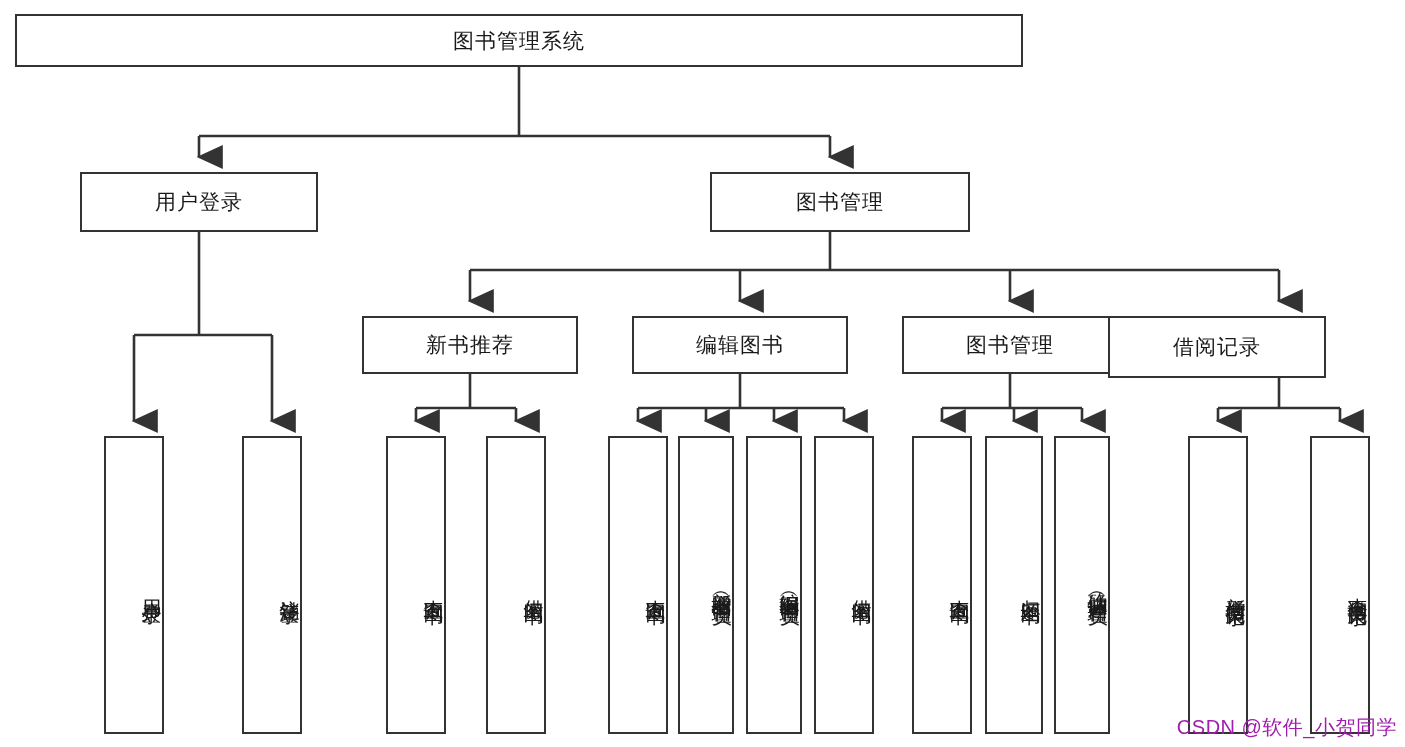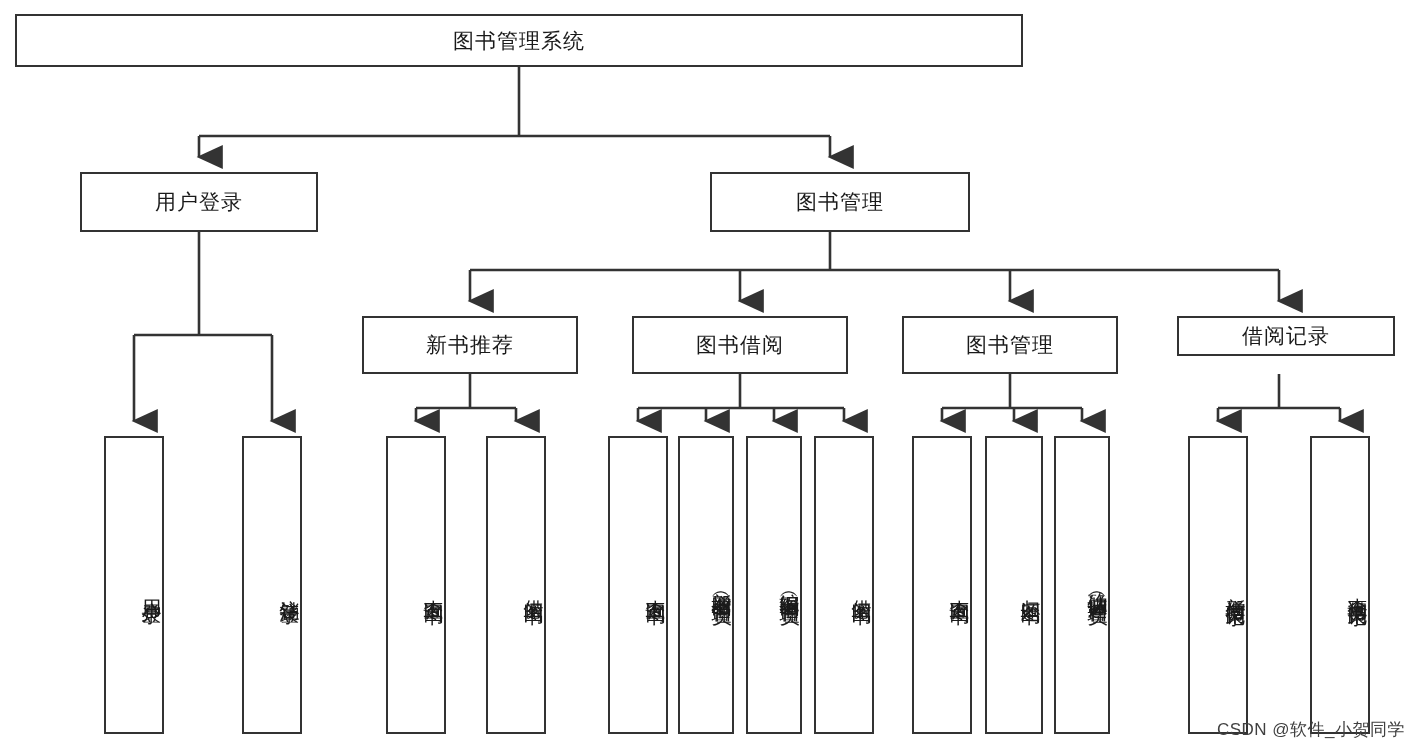--- a/index.html
+++ b/index.html
@@ -49,24 +49,24 @@
     align-items: flex-start;
     justify-content: center;
   }
   .node.vert .vlabel {
     writing-mode: vertical-rl;
     text-orientation: upright;
     white-space: nowrap;
   }
   .watermark {
     position: absolute;
-    right: 0;
+    right: 8px;
     bottom: 6px;
-    font-size: 17px;
-    color: #404040;
+    font-size: 20px;
+    color: #a21caf;
     letter-spacing: 0.5px;
     white-space: nowrap;
   }
 </style>
 </head>
 <body>
 
 <div id="canvas">
 
   <svg id="wires" viewBox="0 0 1405 747" xmlns="http://www.w3.org/2000/svg">
@@ -127,26 +127,26 @@
     <span>用户登录</span>
   </div>
   <div class="node horiz" style="left:710px; top:172px; width:260px; height:60px;">
     <span>图书管理</span>
   </div>
 
   <div class="node horiz" style="left:362px; top:316px; width:216px; height:58px;align-items:center;">
     <span>新书推荐</span>
   </div>
   <div class="node horiz" style="left:632px; top:316px; width:216px; height:58px;">
-    <span>图书借阅</span>
+    <span>编辑图书</span>
   </div>
   <div class="node horiz" style="left:902px; top:316px; width:216px; height:58px;">
     <span>图书管理</span>
   </div>
-  <div class="node horiz" style="left:1177px; top:316px; width:218px; height:40px;">
+  <div class="node horiz" style="left:1108px; top:316px; width:218px; height:62px;">
     <span>借阅记录</span>
   </div>
 
   <div class="node vert" style="left:104px; top:436px; width:60px; height:298px;">
     <span class="vlabel">用户登录</span>
   </div>
   <div class="node vert" style="left:242px; top:436px; width:60px; height:298px;">
     <span class="vlabel">注销登录</span>
   </div>
   <div class="node vert" style="left:386px; top:436px; width:60px; height:298px;">

